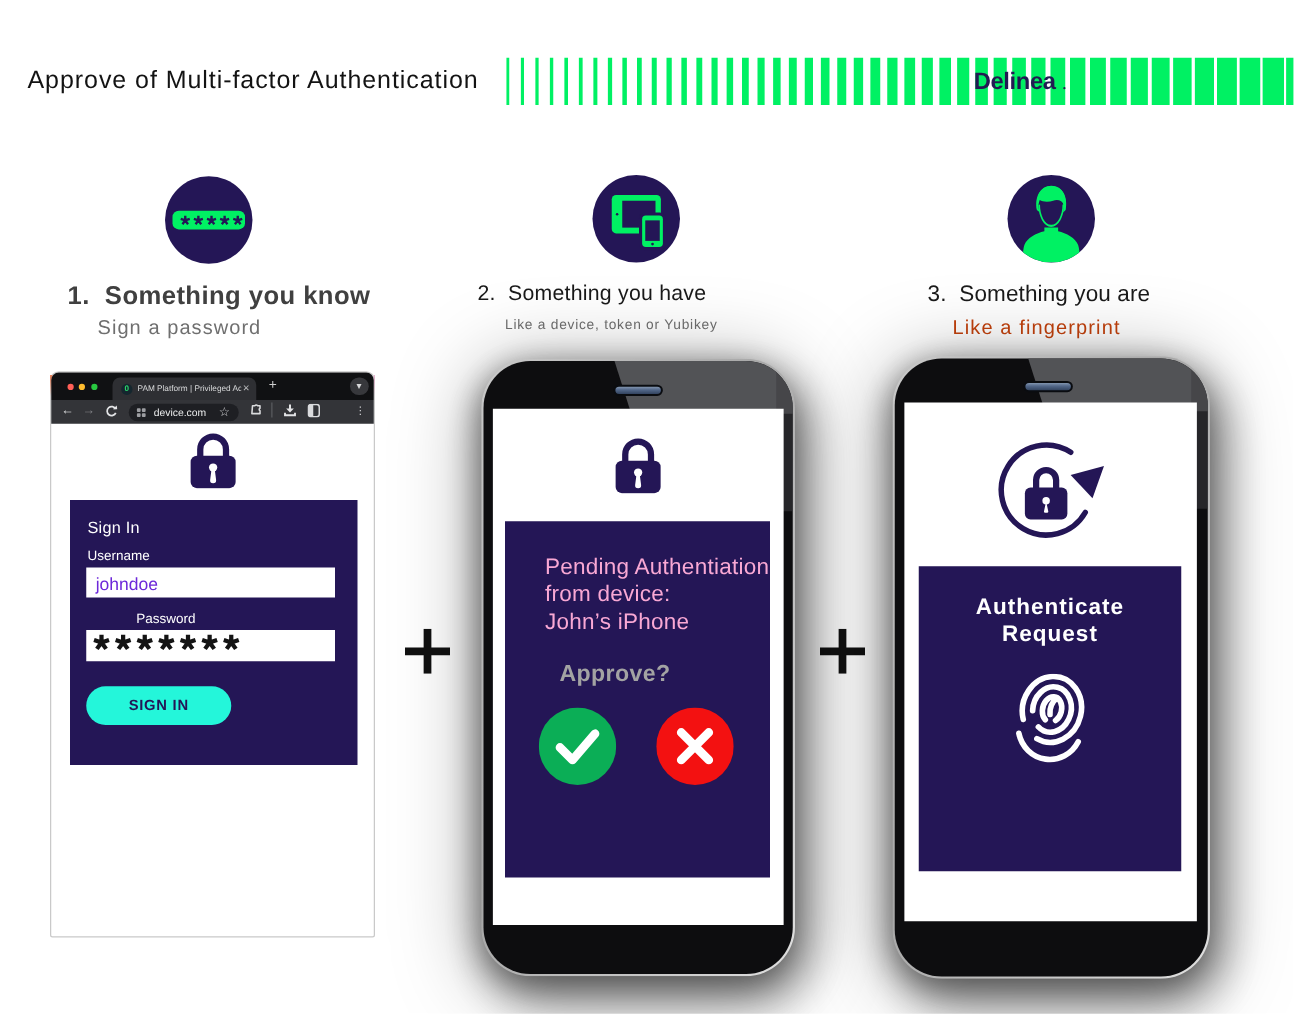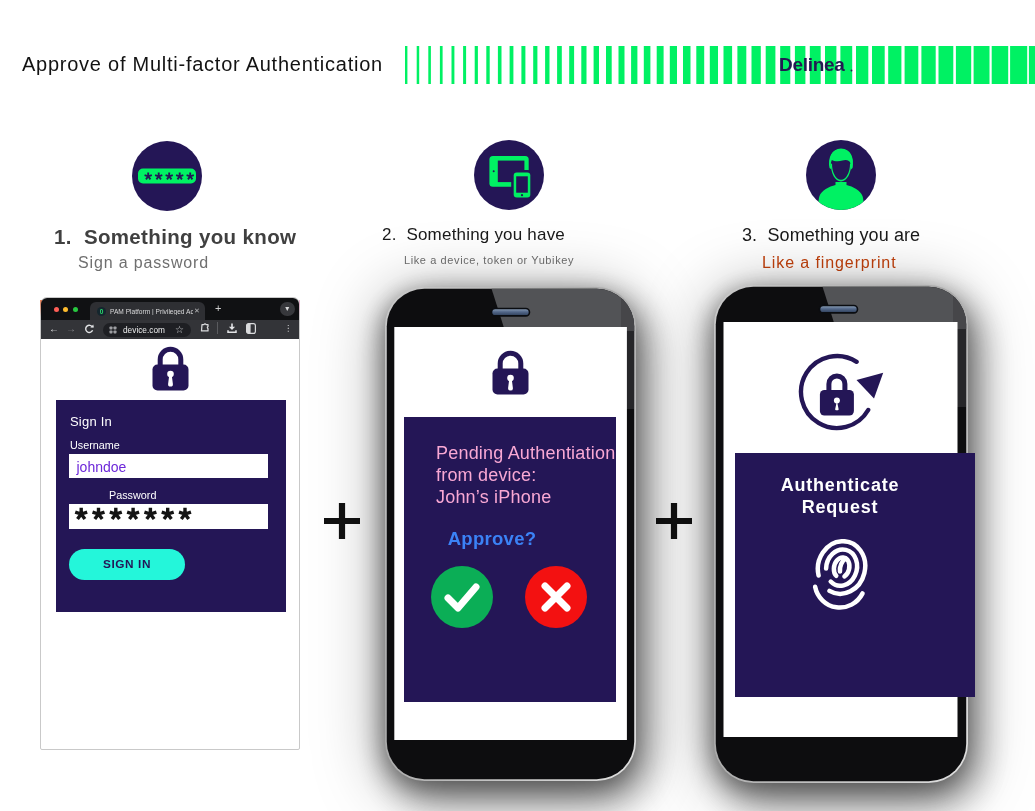--- a/index.html
+++ b/index.html
@@ -234,21 +234,21 @@
 
 <svg class="abs" style="left:107px; top:58px;" width="37" height="50" viewBox="0 0 37 50">
   <path d="M 8.2 27 V 18.5 A 10.3 10.3 0 0 1 28.8 18.5 V 27" fill="none" stroke="#241656" stroke-width="5"></path>
   <rect x="0.5" y="23.5" width="36" height="26" rx="5" fill="#241656"></rect>
   <circle cx="18.5" cy="33" r="3.3" fill="#fff"></circle>
   <path d="M17.2 34.5 L16.1 43 a2.4 2.4 0 0 0 2.4 2.6 a2.4 2.4 0 0 0 2.4 -2.6 L19.8 34.5 Z" fill="#fff"></path>
 </svg>
 
 <div class="abs" style="left:19px; top:130px; width:212px; height:285px; background:#241656;">
   <div class="abs" style="left:11px; top:26px; font-size:18px; line-height:21.8px; color:#f9a8d4; letter-spacing:0.2px;margin-left:21px;">Pending Authentiation<br>from device:<br>John’s iPhone</div>
-  <div class="abs" style="left:0; top:111px; width:176px; text-align:center; font-size:18.5px; font-weight:bold; color:#3b82f6; letter-spacing:0.3px;">Approve?</div>
+  <div class="abs" style="left:0; top:111px; width:176px; text-align:center; font-size:18.5px; font-weight:bold; color:#a3a3a3; letter-spacing:0.3px;">Approve?</div>
   <svg class="abs" style="left:27px; top:149px;" width="62" height="62" viewBox="0 0 62 62">
     <circle cx="31" cy="31" r="31" fill="#0bae56"></circle>
     <path d="M17 32 L27 42 L45 21" fill="none" stroke="#fff" stroke-width="7" stroke-linecap="round" stroke-linejoin="round"></path>
   </svg>
   <svg class="abs" style="left:121px; top:149px;" width="62" height="62" viewBox="0 0 62 62">
     <circle cx="31" cy="31" r="31" fill="#f31111"></circle>
     <path d="M20 20 L42 42 M42 20 L20 42" fill="none" stroke="#fff" stroke-width="7" stroke-linecap="round"></path>
   </svg>
 </div>
 </div>
@@ -279,21 +279,21 @@
   <path d="M 62.6 9.8 A 36 36 0 1 0 74.2 58" fill="none" stroke="#241656" stroke-width="4.4" stroke-linecap="round"></path>
   <polygon points="62.5,28 89.2,20.8 80,46.5" fill="#241656"></polygon>
   <g transform="translate(25.4,19)">
     <path d="M9.5 22 V13 a8 8 0 0 1 16 0 V22" fill="none" stroke="#241656" stroke-width="5"></path>
     <rect x="0.5" y="19" width="34" height="25.5" rx="4.5" fill="#241656"></rect>
     <circle cx="17.5" cy="29.5" r="3" fill="#fff"></circle>
     <path d="M17.5 30 L19.2 38 a1 1 0 0 1 -1 1.2 h-1.4 a1 1 0 0 1 -1 -1.2 Z" fill="#fff"></path>
   </g>
 </svg>
 
-<div class="abs" style="left:21px; top:168px; width:240px; height:244px; background:#241656;">
+<div class="abs" style="left:21px; top:168px; width:210px; height:244px; background:#241656;">
   <div class="abs" style="left:0; top:22px; width:210px; text-align:center; font-size:18px; font-weight:bold; line-height:21.5px; color:#fff; letter-spacing:0.8px;">Authenticate<br>Request</div>
   <svg class="abs" style="left:77px; top:86px;" width="58" height="74" viewBox="0 0 58 74">
     <g fill="none" stroke="#ffffff" stroke-width="4.5" stroke-linecap="round">
       <g transform="rotate(14 29 31)">
       <path d="M 8.6 41.8 A 23.5 26.5 0 1 1 22.9 54.1"></path>
       <path d="M 14.2 33.2 A 15.3 18.3 0 1 1 21.8 44.7"></path>
       <path d="M 25.8 37.8 A 7.6 10.3 0 1 1 33.9 36.4"></path>
       <path d="M 30.6 18.7 C 27.6 22 26.6 28 28.4 32.8"></path>
       </g>
       <path d="M 3.2 50.2 A 25.5 26.5 0 0 0 51.1 51.9" transform="rotate(6 27 48)"></path>

